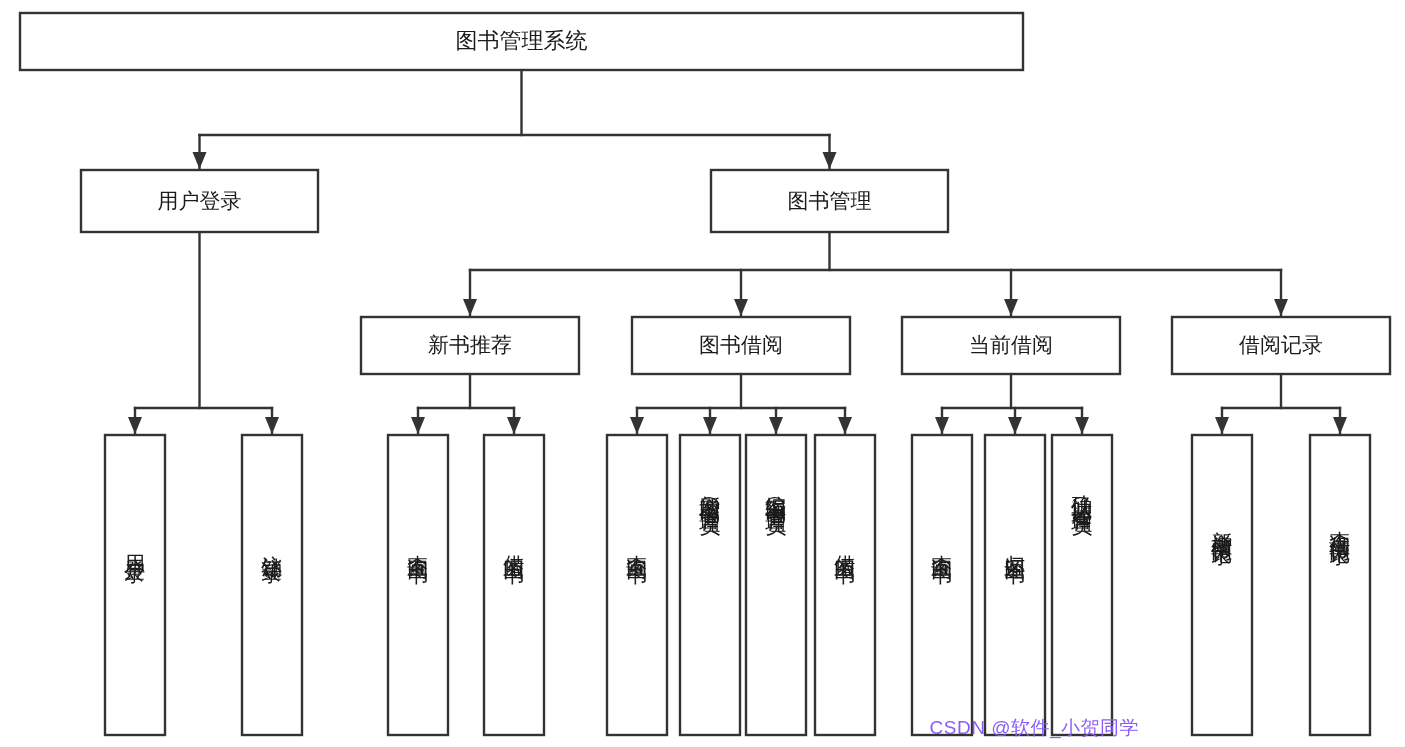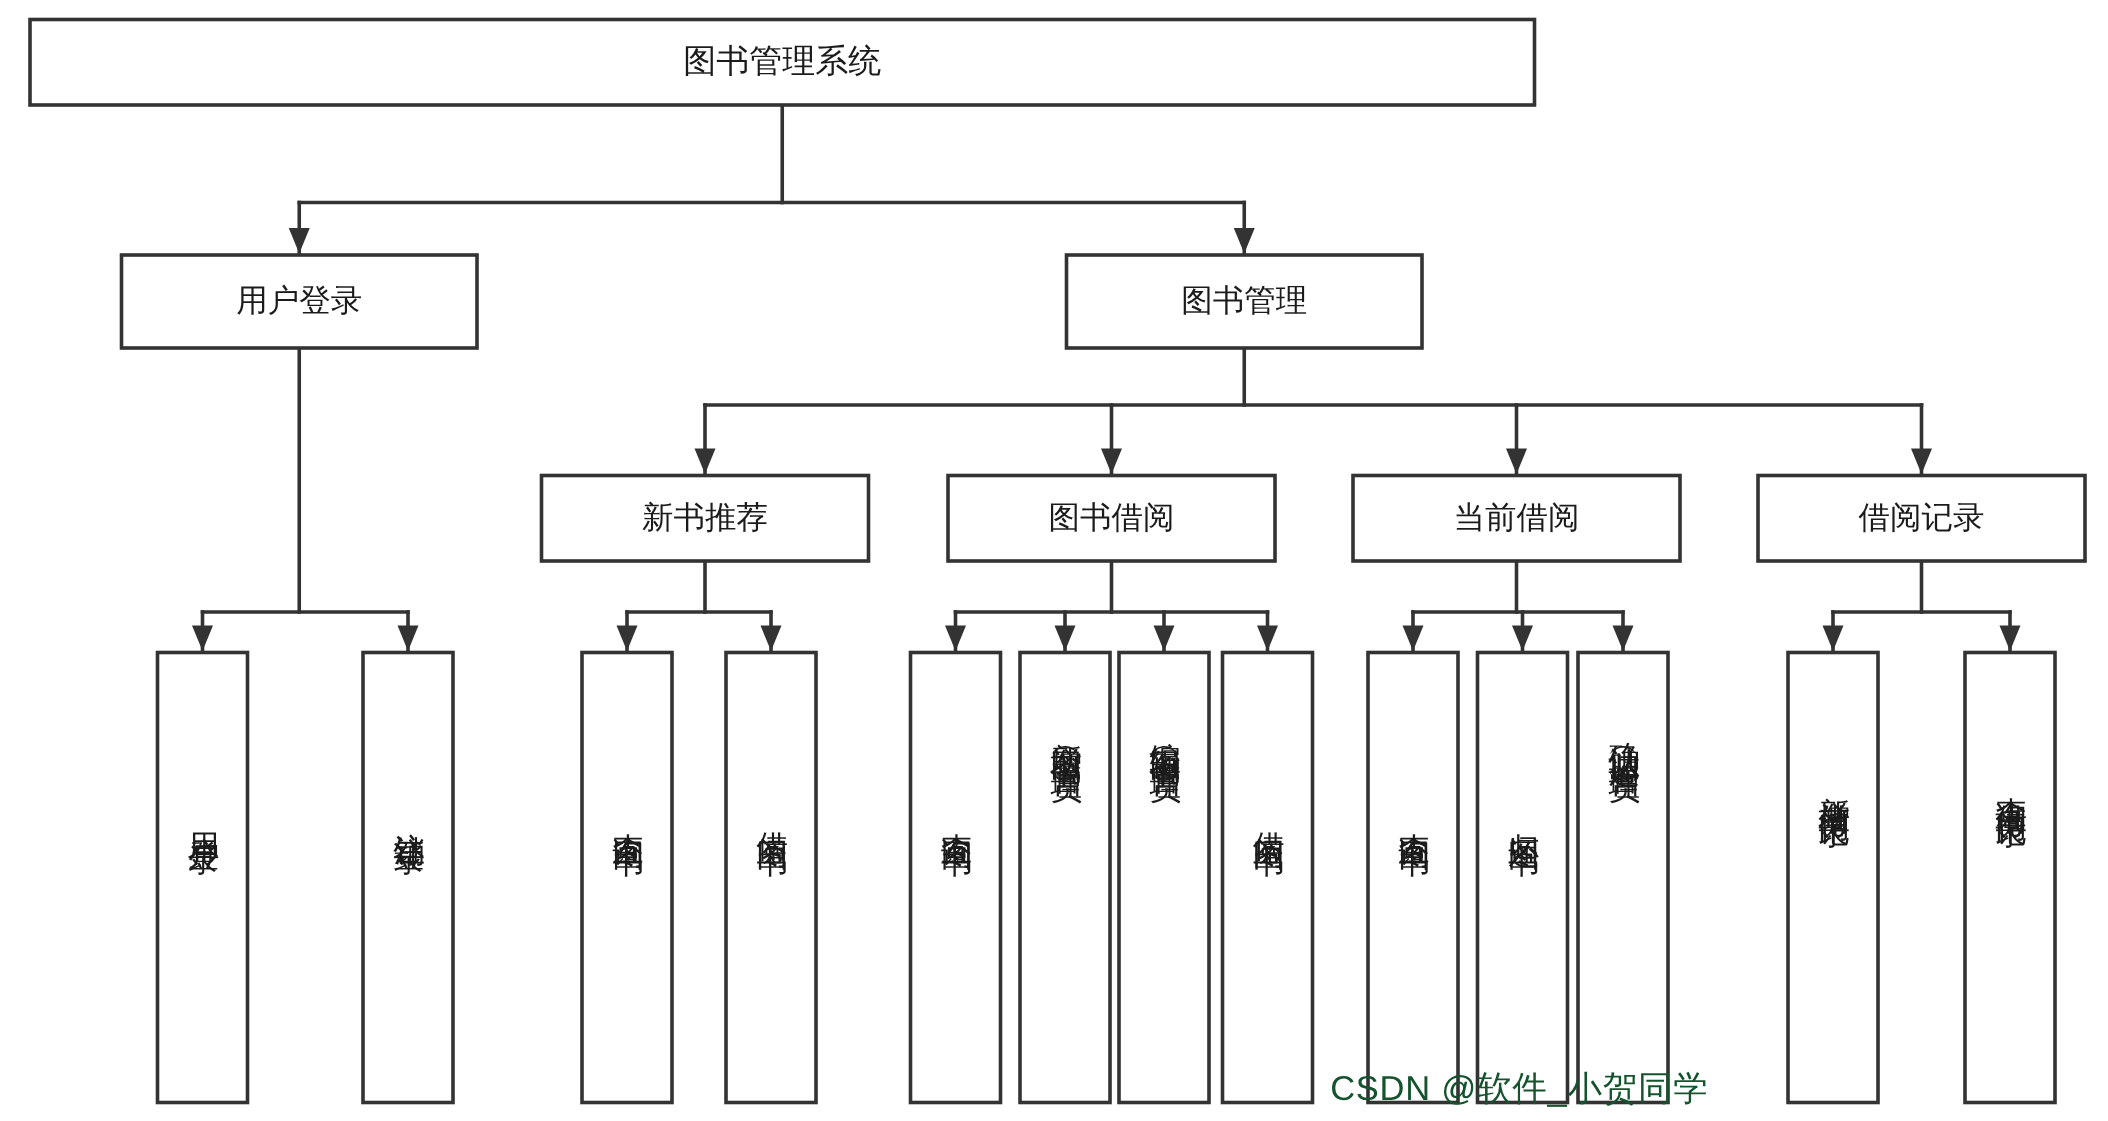--- a/index.html
+++ b/index.html
@@ -72,22 +72,22 @@
     line-height: 1.22;
     color: #1b1b1b;
     letter-spacing: 3px;
     white-space: nowrap;
   }
   .watermark {
     position: absolute;
     right: 8px;
     bottom: 6px;
     font-family: "Liberation Sans", "DejaVu Sans", sans-serif;
-    font-size: 23px;
-    color: #14532d;
+    font-size: 19px;
+    color: #8b5cf6;
     letter-spacing: 0.5px;
     white-space: nowrap;
     pointer-events: none;
     text-align: right;
   }
 </style>
 </head>
 <body>
 
 <div id="stage">

